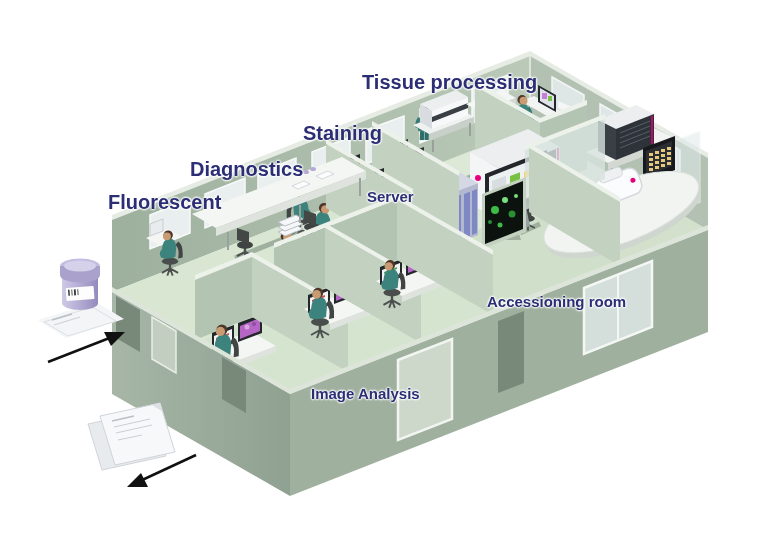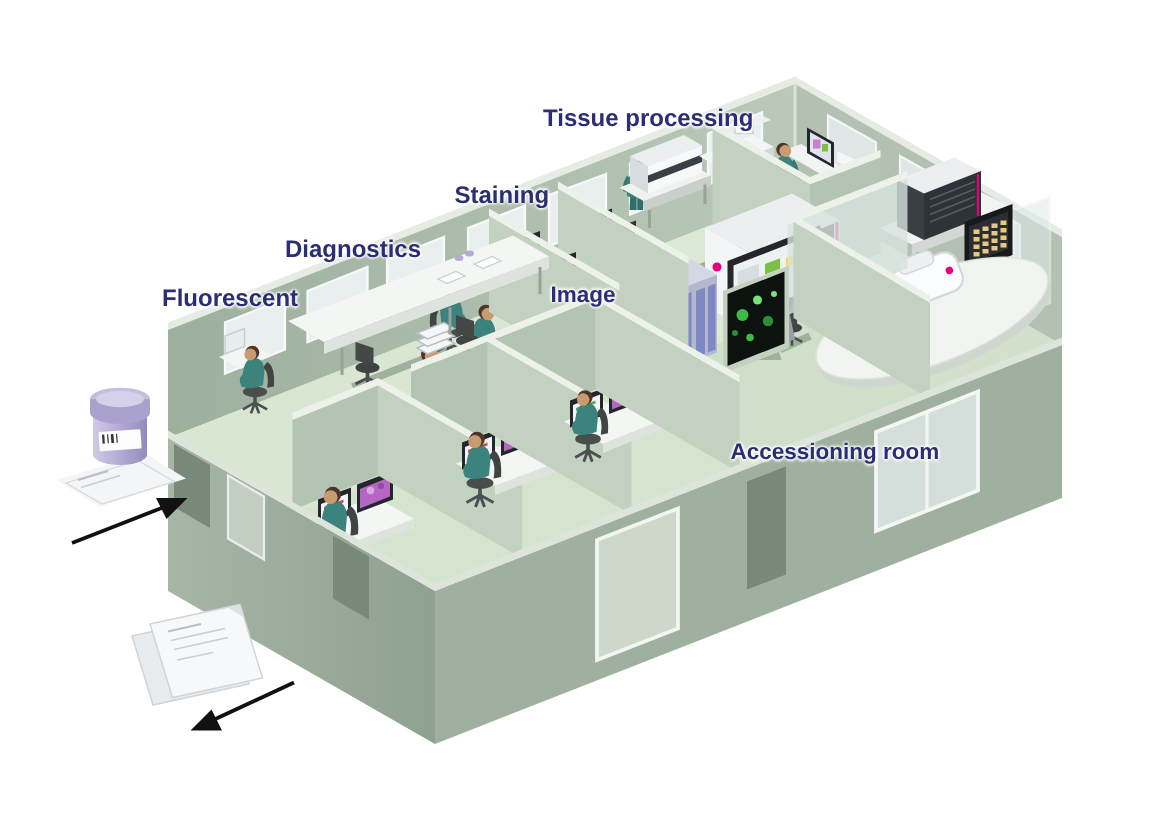--- a/index.html
+++ b/index.html
@@ -1,21 +1,21 @@
 <!DOCTYPE html>
 <html><head>
 <meta charset="utf-8">
 <style>
   html,body{margin:0;padding:0;background:#ffffff;}
   #stage{position:relative;width:768px;height:543px;background:#ffffff;overflow:hidden;
          font-family:"Liberation Sans",sans-serif;}
   #scene{position:absolute;left:0;top:0;}
   .lbl{position:absolute;font-weight:bold;color:#2b2d75;white-space:nowrap;
        text-shadow:0 1px 2px rgba(255,255,255,.95),0 -1px 2px rgba(255,255,255,.95),1px 0 2px rgba(255,255,255,.95),-1px 0 2px rgba(255,255,255,.95);}
-  .s16{font-size:16px;} .s15{font-size:15px;}
+  .s16{font-size:20px;} .s15{font-size:15px;}
 </style>
 </head>
 <body>
 
 <div id="stage">
 <svg id="scene" width="768" height="543" viewBox="0 0 768 543">
 <defs>
   <linearGradient id="gWallL" x1="0" y1="0" x2="1" y2="0">
     <stop offset="0" stop-color="#9db09d"></stop>
           <stop offset="1" stop-color="#bac9b8"></stop>
@@ -432,15 +432,16 @@
     <line x1="196" y1="455" x2="140" y2="481" stroke="#111111" stroke-width="2.5"></line>
     <polygon points="127,487 148,487 141,473" fill="#111111"></polygon>
   </g>
 </g>
 </svg>
 
 <div class="lbl s16" style="left:108px;top:191px">Fluorescent</div>
 <div class="lbl s16" style="left:190px;top:158px">Diagnostics</div>
 <div class="lbl s16" style="left:303px;top:122px">Staining</div>
 <div class="lbl s16" style="left:362px;top:71px">Tissue processing</div>
-<div class="lbl s15" style="left:367px;top:188px">Image</div>
+<div class="lbl s15" style="left:367px;top:188px">Server</div>
 <div class="lbl s15" style="left:487px;top:293px">Accessioning room</div>
+<div class="lbl s15" style="left:311px;top:385px">Image Analysis</div>
 </div>
 
 </body></html>

